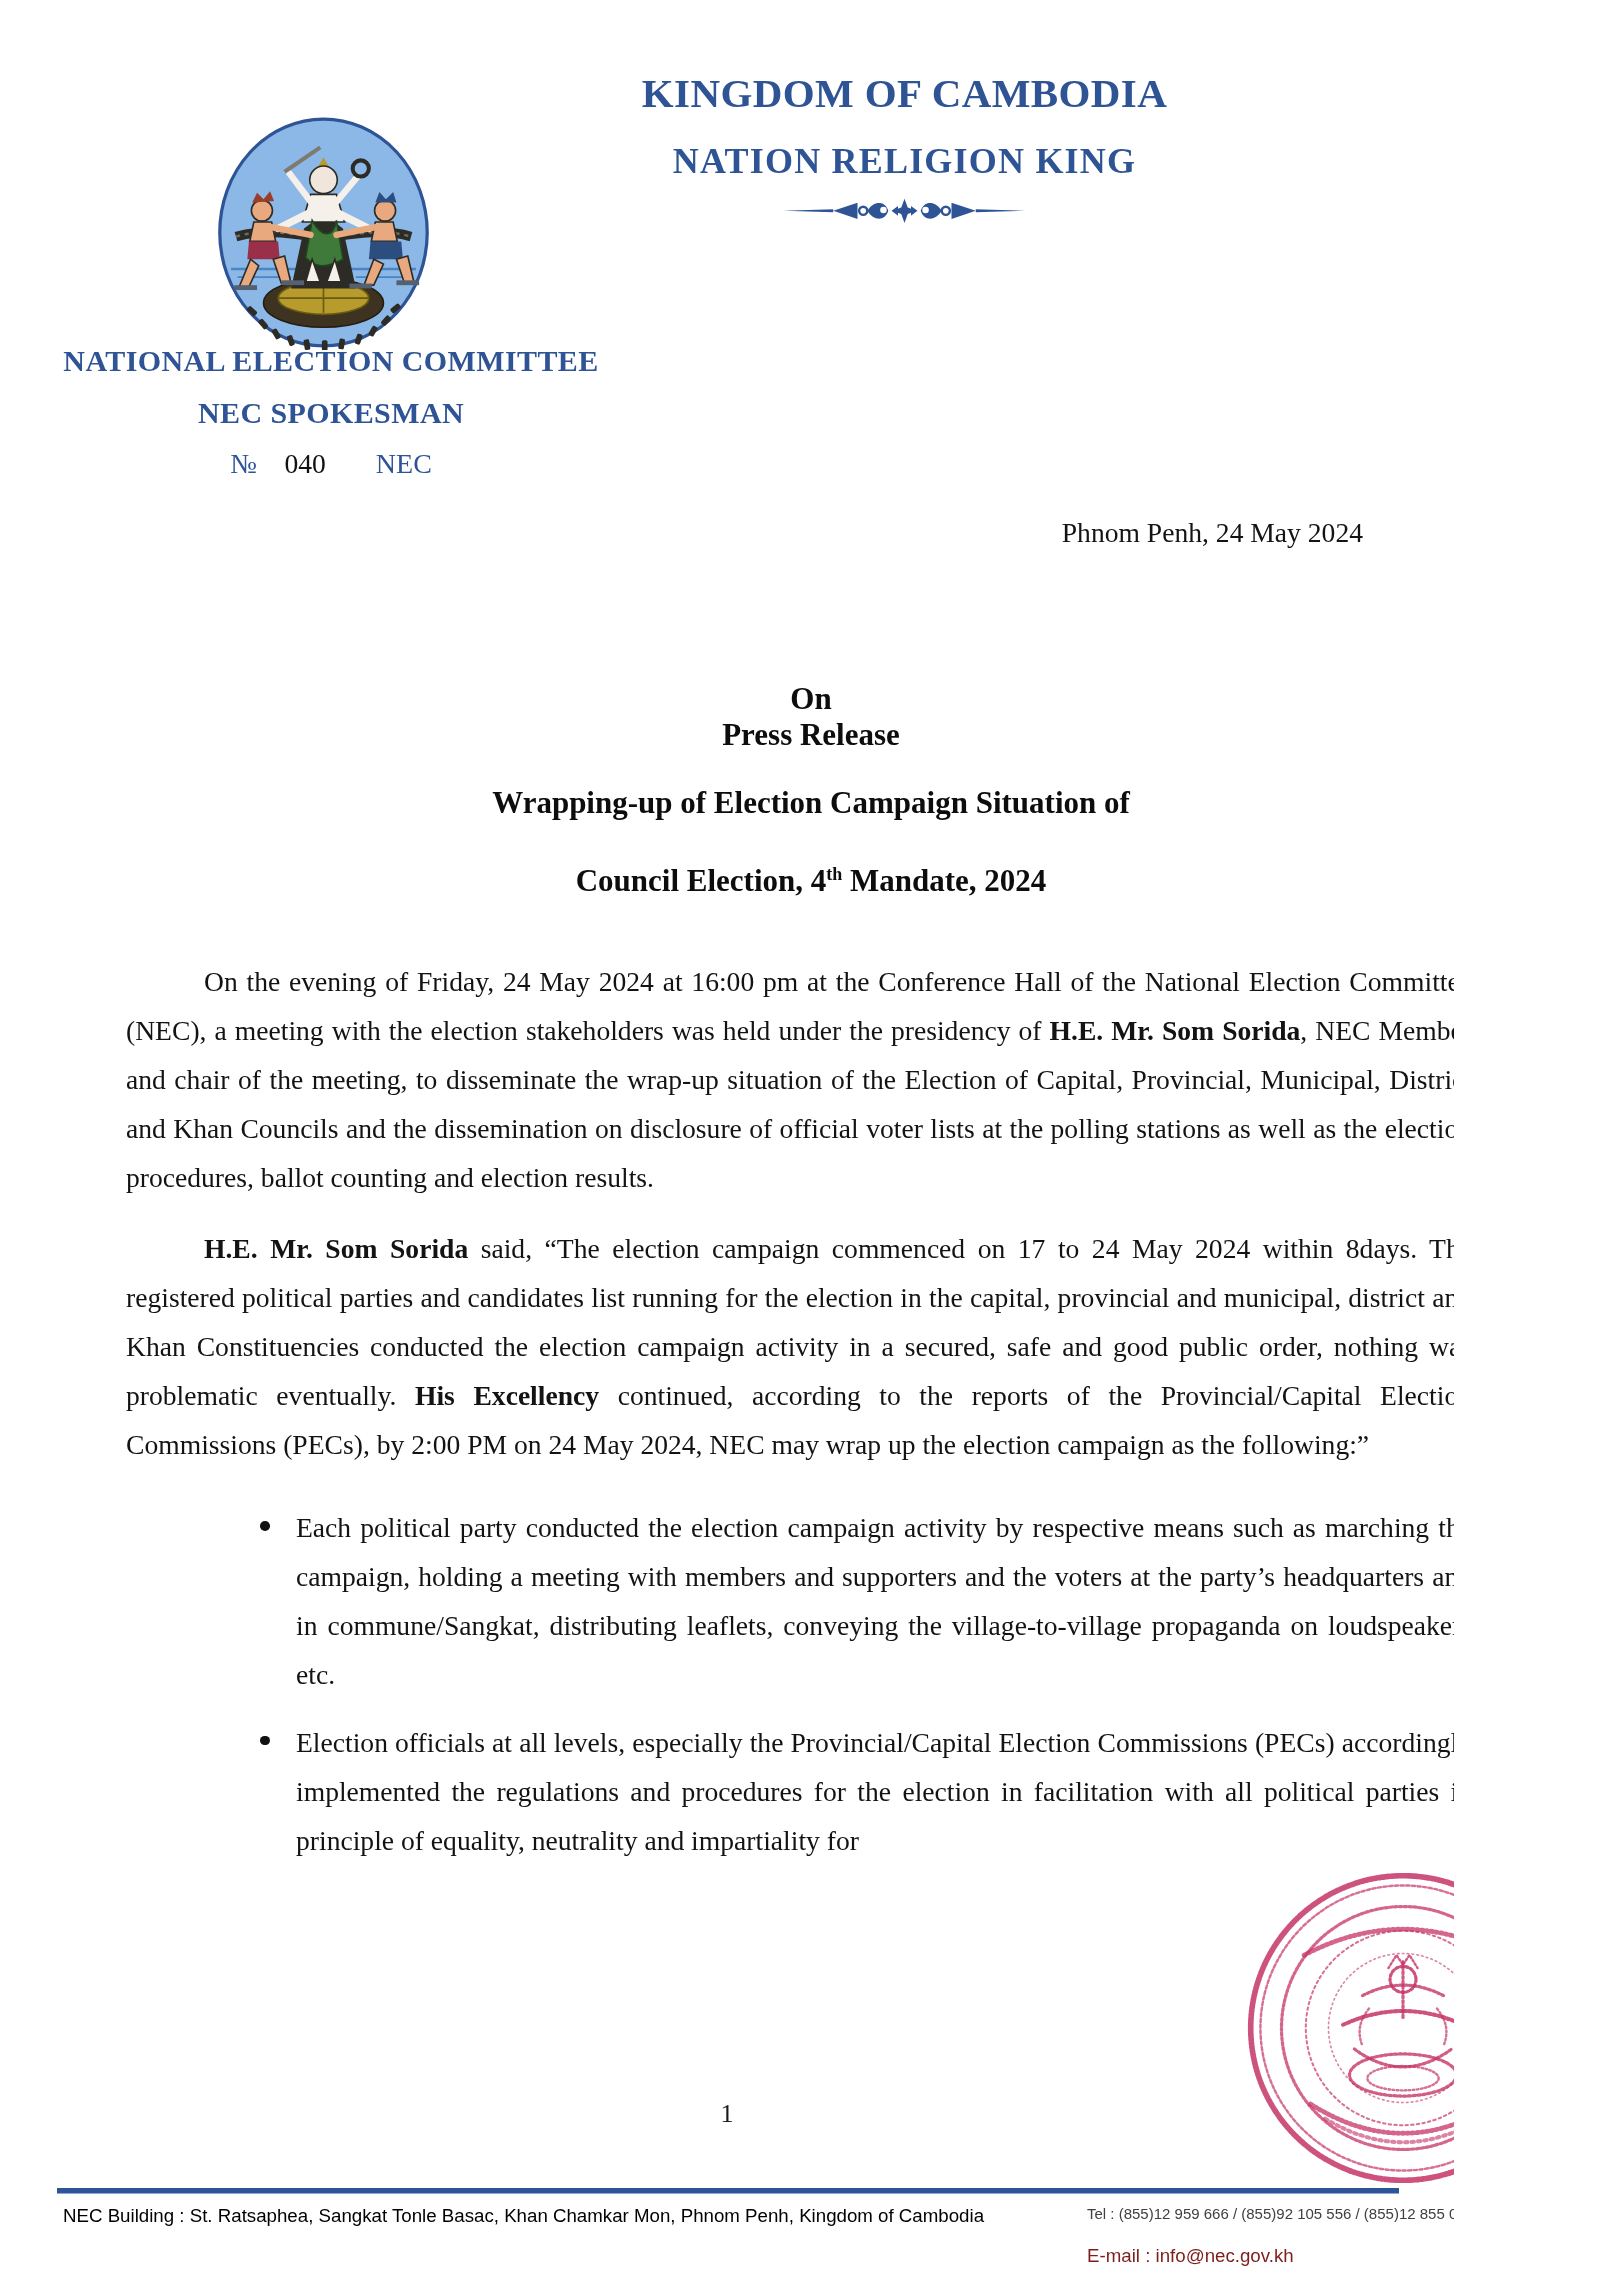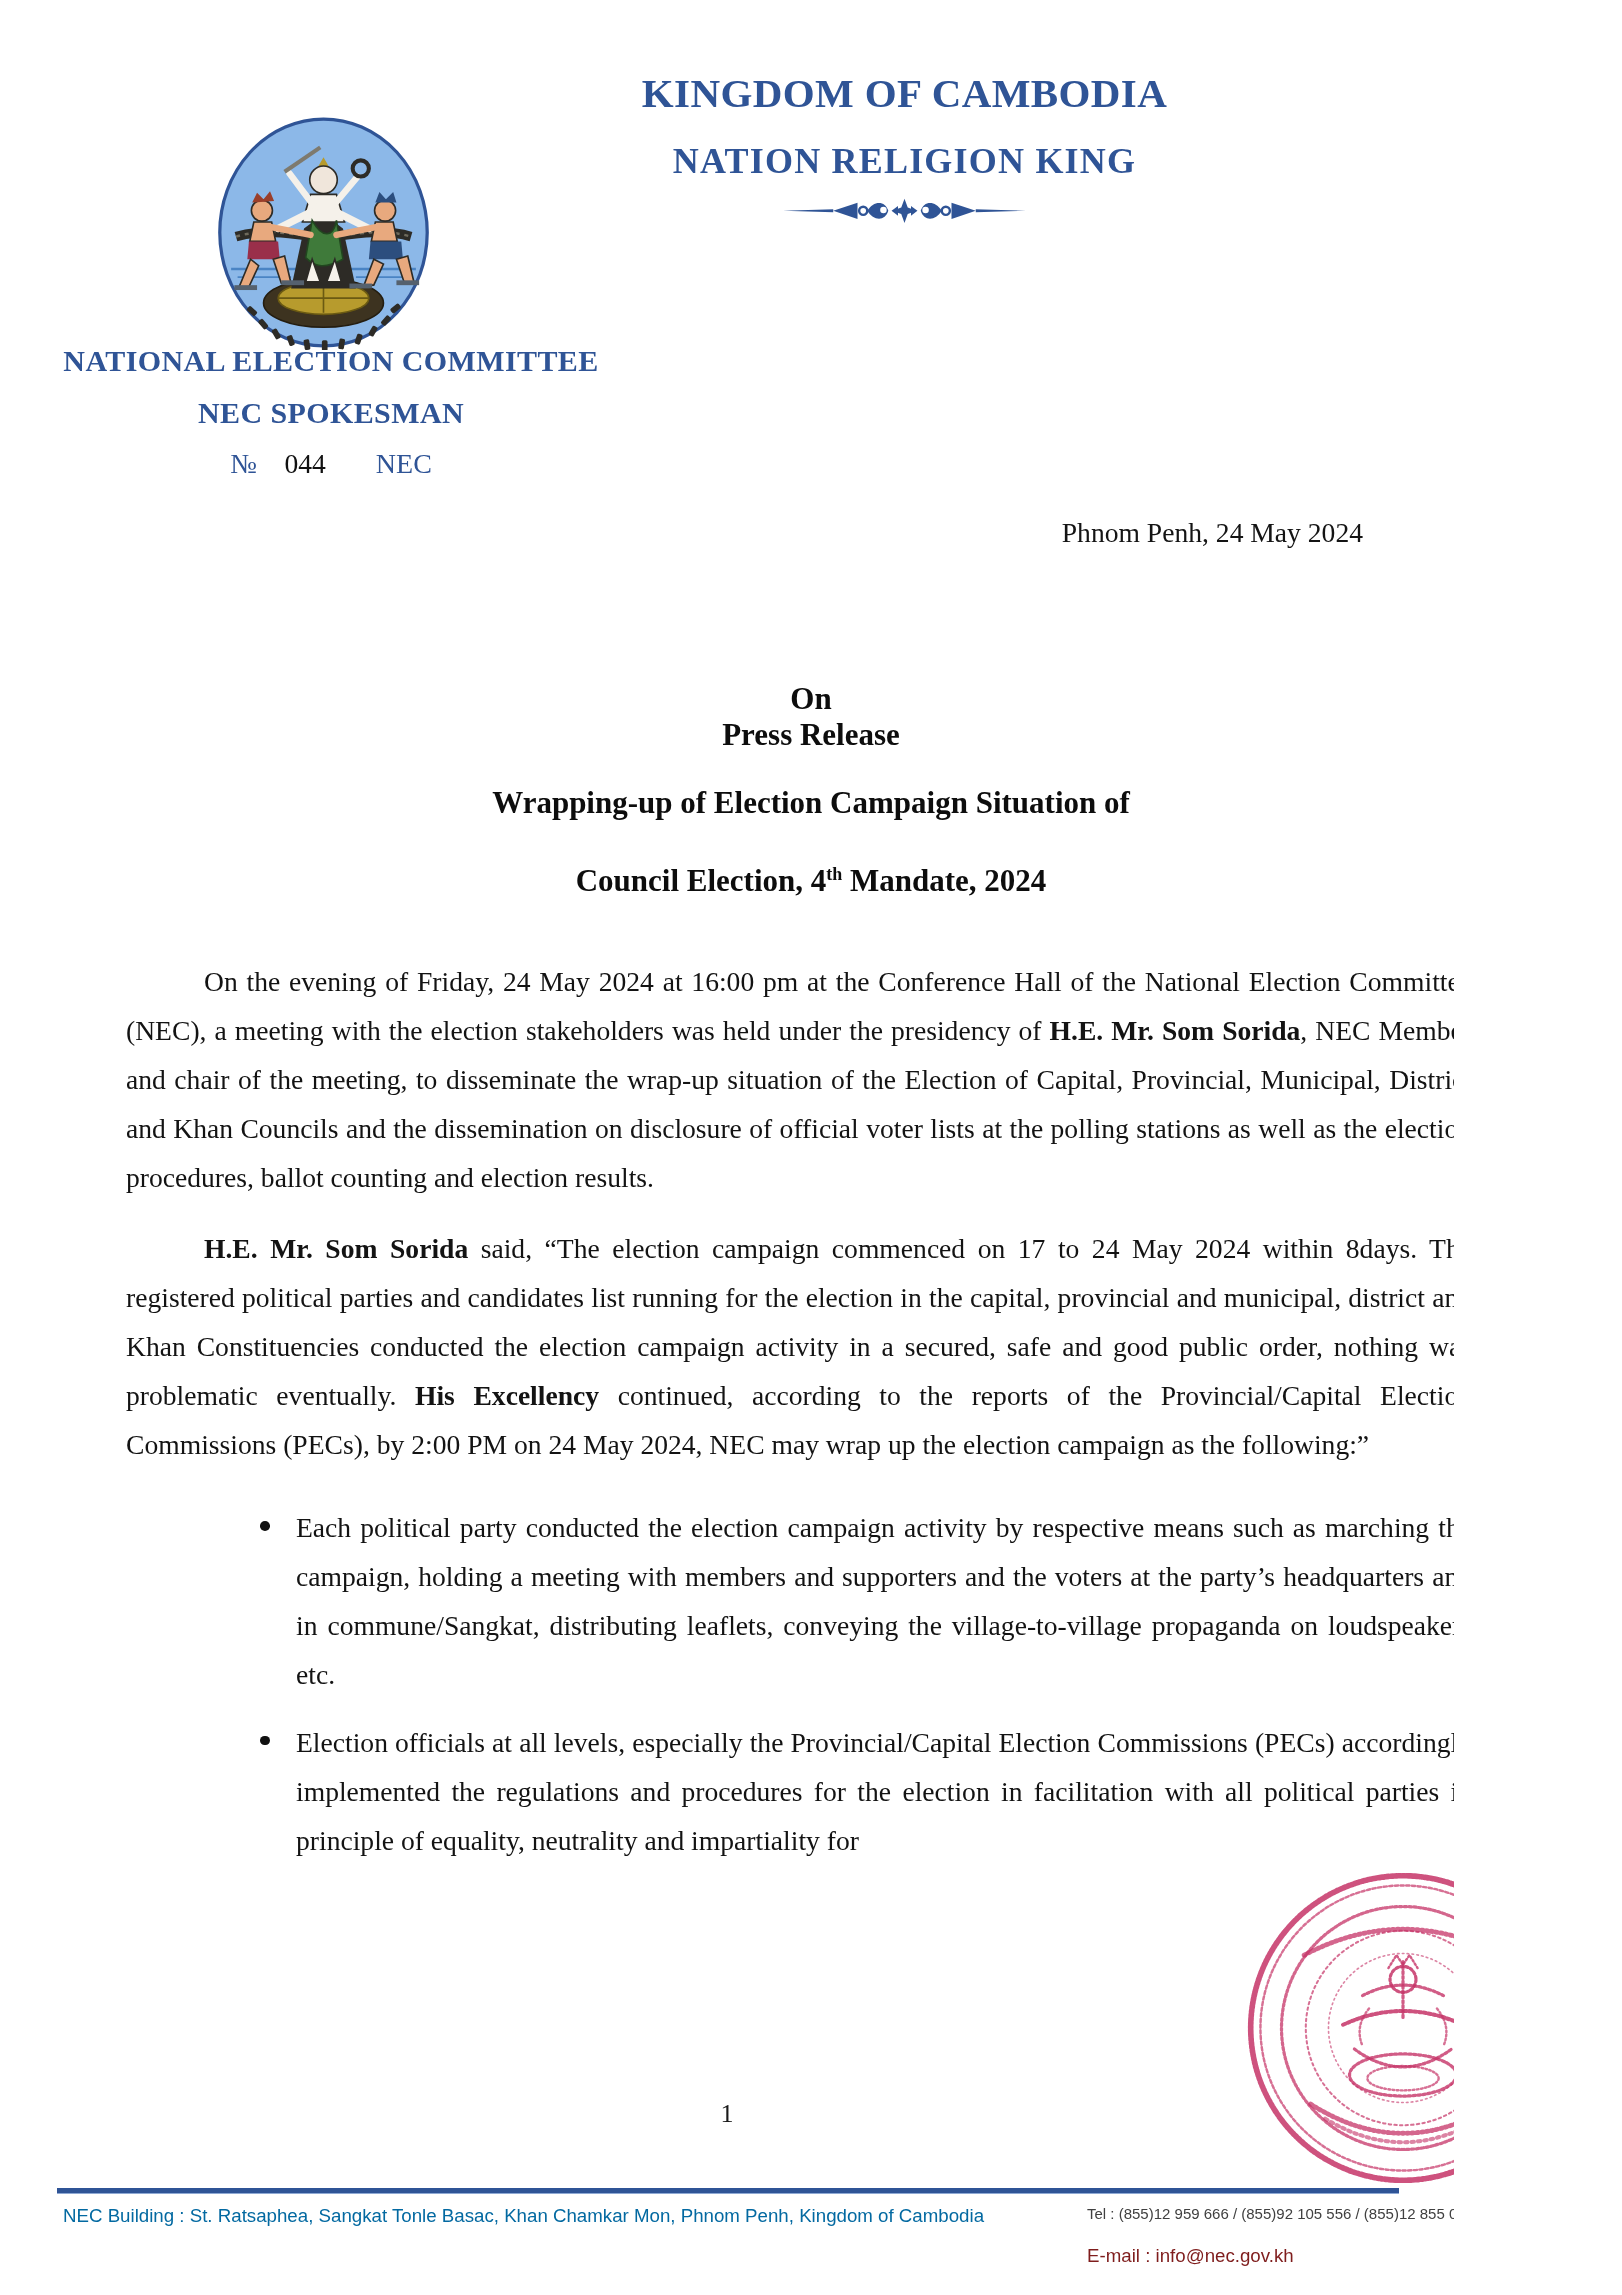--- a/index.html
+++ b/index.html
@@ -202,21 +202,21 @@
     height: 4.9px;
     background: #2f5496;
     border-bottom: 1.6px solid #8ea9d4;
   }
   .footer-line1 {
     position: absolute;
     left: 63px;
     top: 2205px;
     font-family: "Liberation Sans", "DejaVu Sans", sans-serif;
     font-size: 18.7px;
-    color: #0369a1;
+    color: #000000;
     white-space: nowrap;
   }
   .footer-tel {
     position: absolute;
     left: 1087px;
     top: 2205px;
     font-family: "Liberation Sans", "DejaVu Sans", sans-serif;
     font-size: 15px;
     color: #404040;
     white-space: nowrap;
@@ -332,21 +332,21 @@
             <path d="M150 6 l2 9 l-2 2 l-2 -2 z"></path>
           </g>
         </svg>
       </div>
     </div>
 
     <div class="nec-block">
       <div class="nec-title">NATIONAL ELECTION COMMITTEE</div>
       <div class="nec-sub">NEC SPOKESMAN</div>
       <div class="nec-no">
-        <span class="numero">№</span><span class="numsp"></span><span class="numval">044</span><span class="numsp2"></span><span>NEC</span>
+        <span class="numero">№</span><span class="numsp"></span><span class="numval">040</span><span class="numsp2"></span><span>NEC</span>
       </div>
     </div>
 
     <div class="place-date">Phnom Penh, 24 May 2024</div>
   </div>
 
   <div class="title-block">
     <div class="t-line t2">On</div>
     <div class="t-line t1">Press Release</div>
     <div class="t-line t3">Wrapping-up of Election Campaign Situation of</div>

